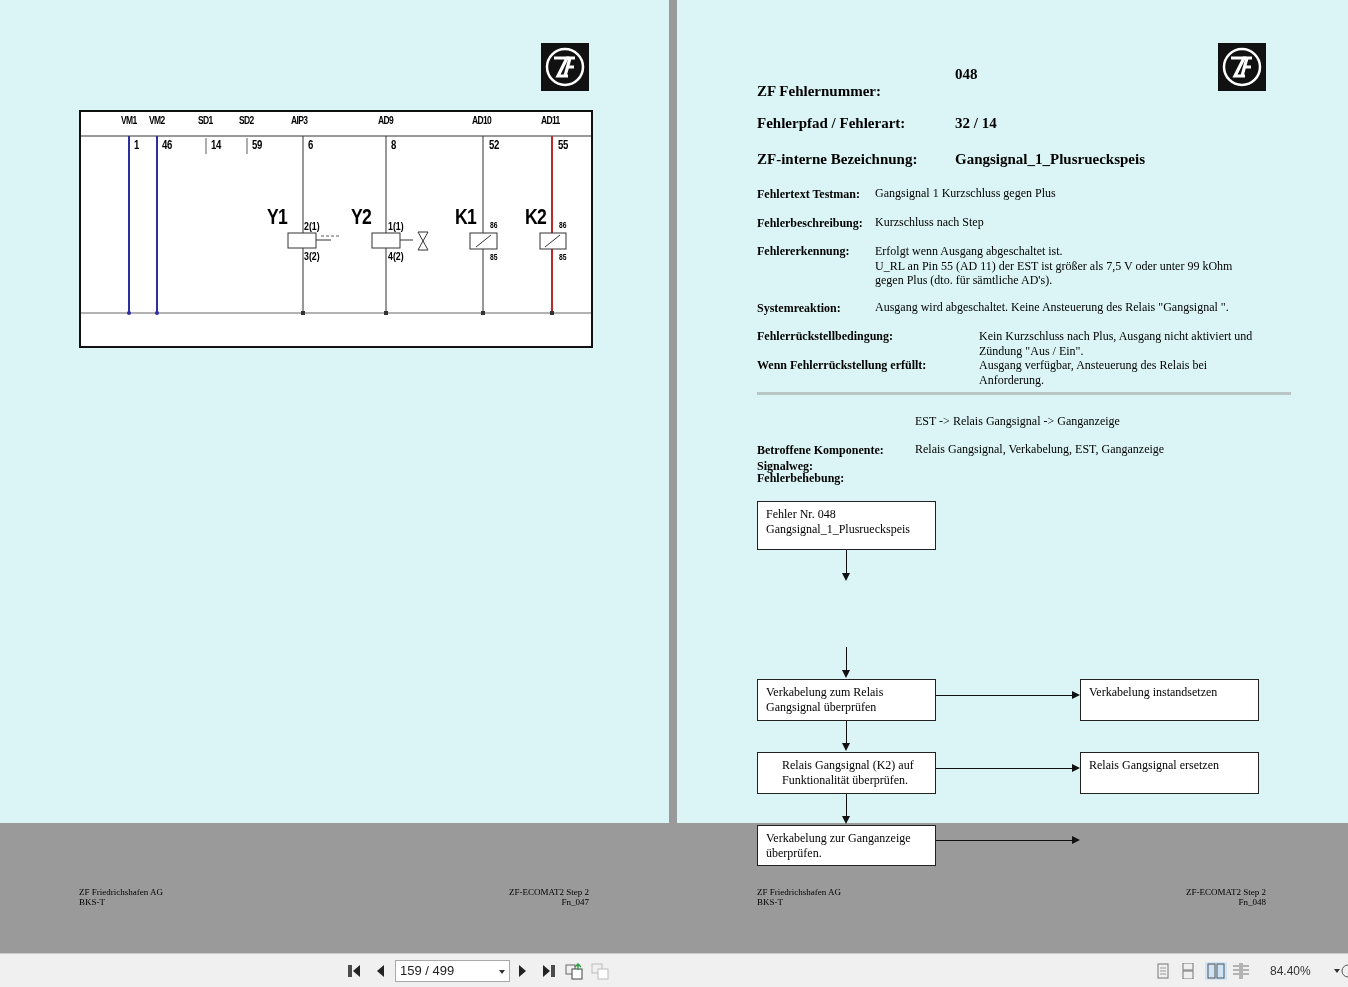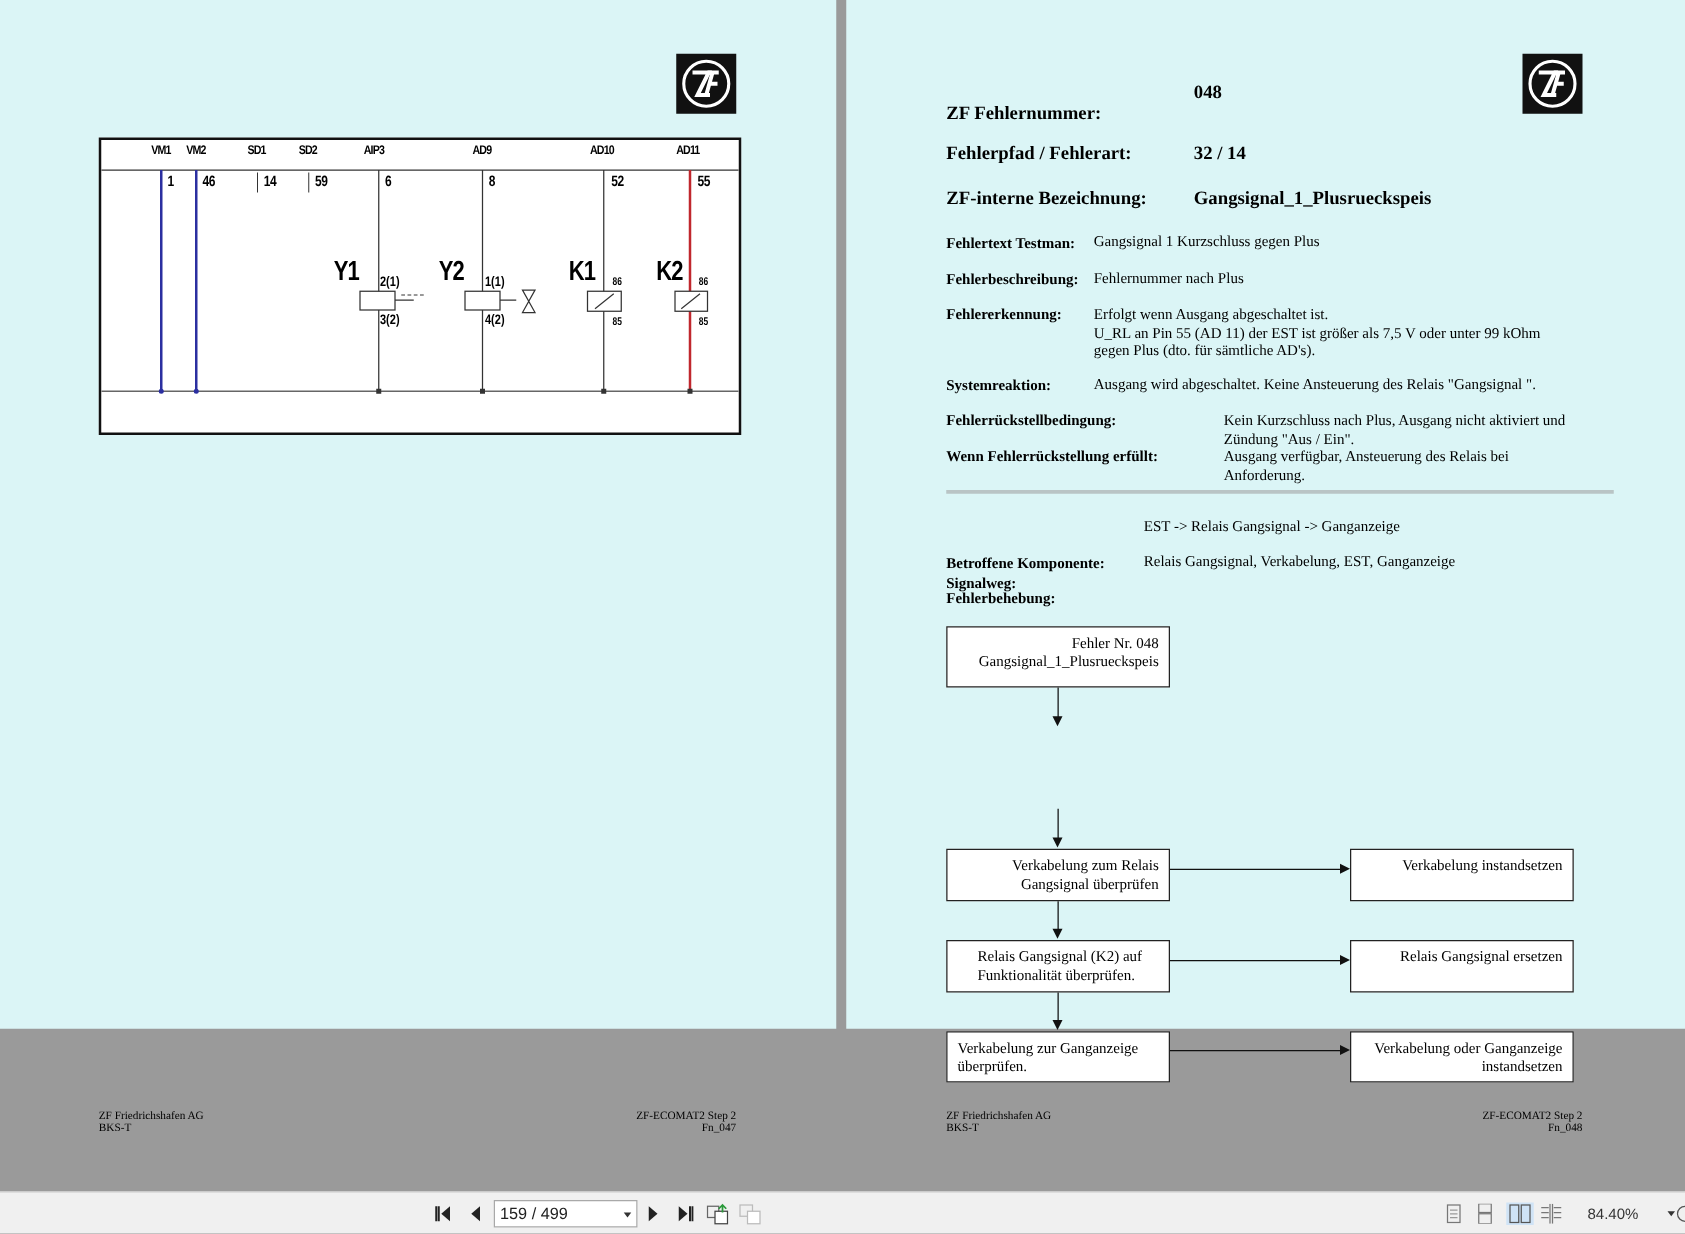--- a/index.html
+++ b/index.html
@@ -27,21 +27,21 @@
   .footer.r { text-align: right; }
 
   
   .h-row { position: absolute; left: 80px; font-weight: bold; font-size: 15px; }
   .h-val { position: absolute; left: 278px; font-weight: bold; font-size: 15px; }
   .f-lbl { position: absolute; left: 80px; font-weight: bold; font-size: 12px; }
   .f-val { position: absolute; font-size: 12px; line-height: 14.5px; }
   .hr { position: absolute; left: 80px; width: 534px; height: 3px; background: #b9c4c5; top: 392px; }
 
   .fbox { position: absolute; background: #fff; border: 1px solid #222; font-size: 12px; line-height: 14.5px; padding: 5px 8px; }
-  .fbox.c { text-align: right; }
+  .fbox.c { text-align: left; }
   .vline { position: absolute; width: 1px; background: #111; }
   .hline { position: absolute; height: 1px; background: #111; }
   .arr-d { position: absolute; width: 0; height: 0; border-left: 4px solid transparent; border-right: 4px solid transparent; border-top: 8px solid #111; }
   .arr-r { position: absolute; width: 0; height: 0; border-top: 4px solid transparent; border-bottom: 4px solid transparent; border-left: 8px solid #111; }
 
   
   .toolbar { position: absolute; left: 0; top: 953px; width: 1348px; height: 34px; background: #f0f0f0; border-top: 1px solid #c9c9c9; font-family: "Liberation Sans", sans-serif; }
   .tb-btn { position: absolute; top: 8px; height: 18px; width: 18px; display: flex; align-items: center; justify-content: center; cursor: pointer; }
   .page-field { position: absolute; left: 395px; top: 6px; width: 115px; height: 22px; background: #fff; border: 1px solid #a9a9a9; font-size: 13px; padding: 2px 4px; color: #222; }
   .page-field .dd { position: absolute; right: 4px; top: 9px; width: 0; height: 0; border-left: 3px solid transparent; border-right: 3px solid transparent; border-top: 4px solid #333; }
@@ -157,21 +157,21 @@
     <div class="h-val" style="top:66px;text-align:center;">048</div>
     <div class="h-row" style="top:115px;">Fehlerpfad / Fehlerart:</div>
     <div class="h-val" style="top:115px;">32 / 14</div>
     <div class="h-row" style="top:151px;">ZF-interne Bezeichnung:</div>
     <div class="h-val" style="top:151px;">Gangsignal_1_Plusrueckspeis</div>
 
     <div class="f-lbl" style="top:187px;">Fehlertext Testman:</div>
     <div class="f-val" style="left:198px; top:186px;">Gangsignal 1 Kurzschluss gegen Plus</div>
 
     <div class="f-lbl" style="top:216px;">Fehlerbeschreibung:</div>
-    <div class="f-val" style="left:198px; top:215px;">Fehlernummer nach Plus</div>
+    <div class="f-val" style="left:198px; top:215px;">Kurzschluss nach Step</div>
 
     <div class="f-lbl" style="top:244px;">Fehlererkennung:</div>
     <div class="f-val" style="left:198px; top:244px;">
       <div>Erfolgt wenn Ausgang abgeschaltet ist.</div>
       <div>U_RL an Pin 55 (AD 11) der EST ist größer als 7,5 V oder unter 99 kOhm</div>
       <div>gegen Plus (dto. für sämtliche AD's).</div>
     </div>
 
     <div class="f-lbl" style="top:301px;">Systemreaktion:</div>
     <div class="f-val" style="left:198px; top:300px;">Ausgang wird abgeschaltet. Keine Ansteuerung des Relais "Gangsignal ".</div>
@@ -217,21 +217,20 @@
     <div class="fbox" style="left:80px; top:752px; width:179px; height:42px;padding-left:24px;">Relais Gangsignal (K2) auf Funktionalität überprüfen.</div>
     <div class="hline" style="left:259px; top:768px; width:137px;"></div>
     <div class="arr-r" style="left:395px; top:764px;"></div>
     <div class="fbox c" style="left:403px; top:752px; width:179px; height:42px;">Relais Gangsignal ersetzen</div>
     <div class="vline" style="left:169px; top:794px; height:23px;"></div>
     <div class="arr-d" style="left:165px; top:816px;"></div>
 
     <div class="fbox" style="left:80px; top:825px; width:179px; height:41px;">Verkabelung zur Ganganzeige überprüfen.</div>
     <div class="hline" style="left:259px; top:840px; width:137px;"></div>
     <div class="arr-r" style="left:395px; top:836px;"></div>
-    <div class="fbox c" style="left:403px; top:825px; width:179px; height:41px;">Verkabelung oder Ganganzeige instandsetzen</div>
 
     <div class="footer" style="left:80px; top:887px;">
       <div>ZF Friedrichshafen AG</div>
       <div>BKS-T</div>
     </div>
     <div class="footer r" style="left:460px; top:887px; width:129px;">
       <div>ZF-ECOMAT2  Step 2</div>
       <div>Fn_048</div>
     </div>
   </div>

